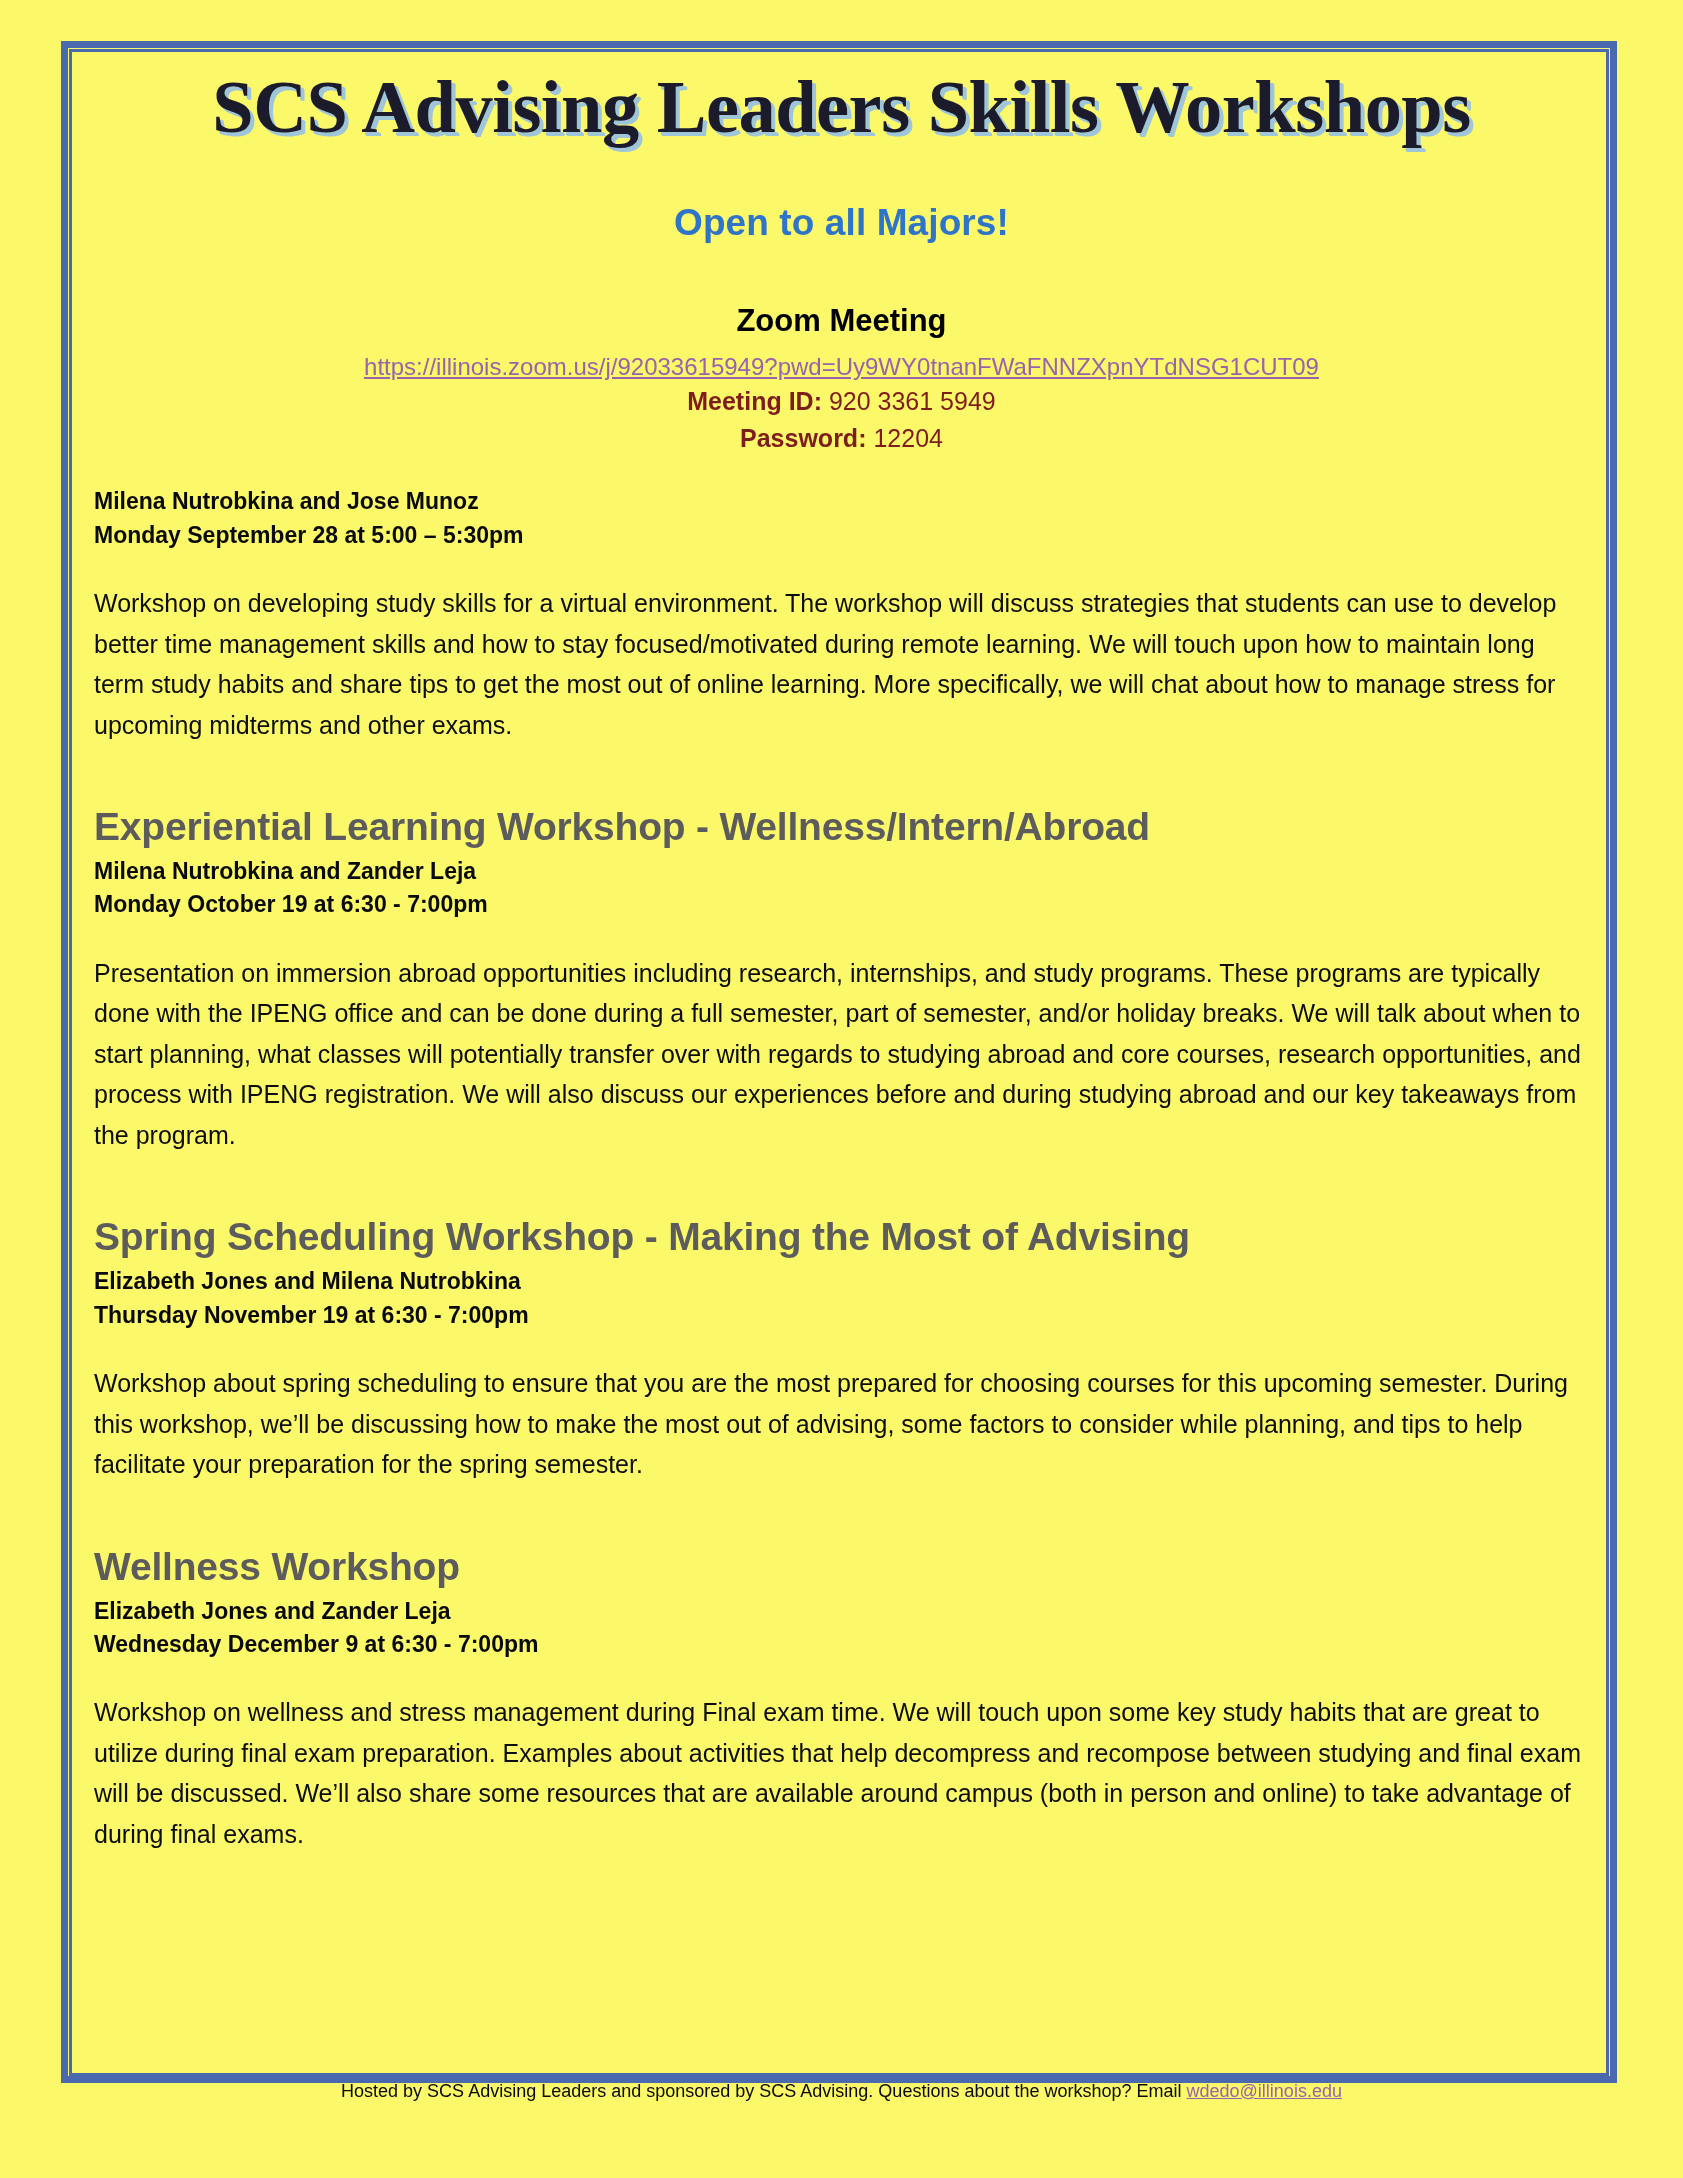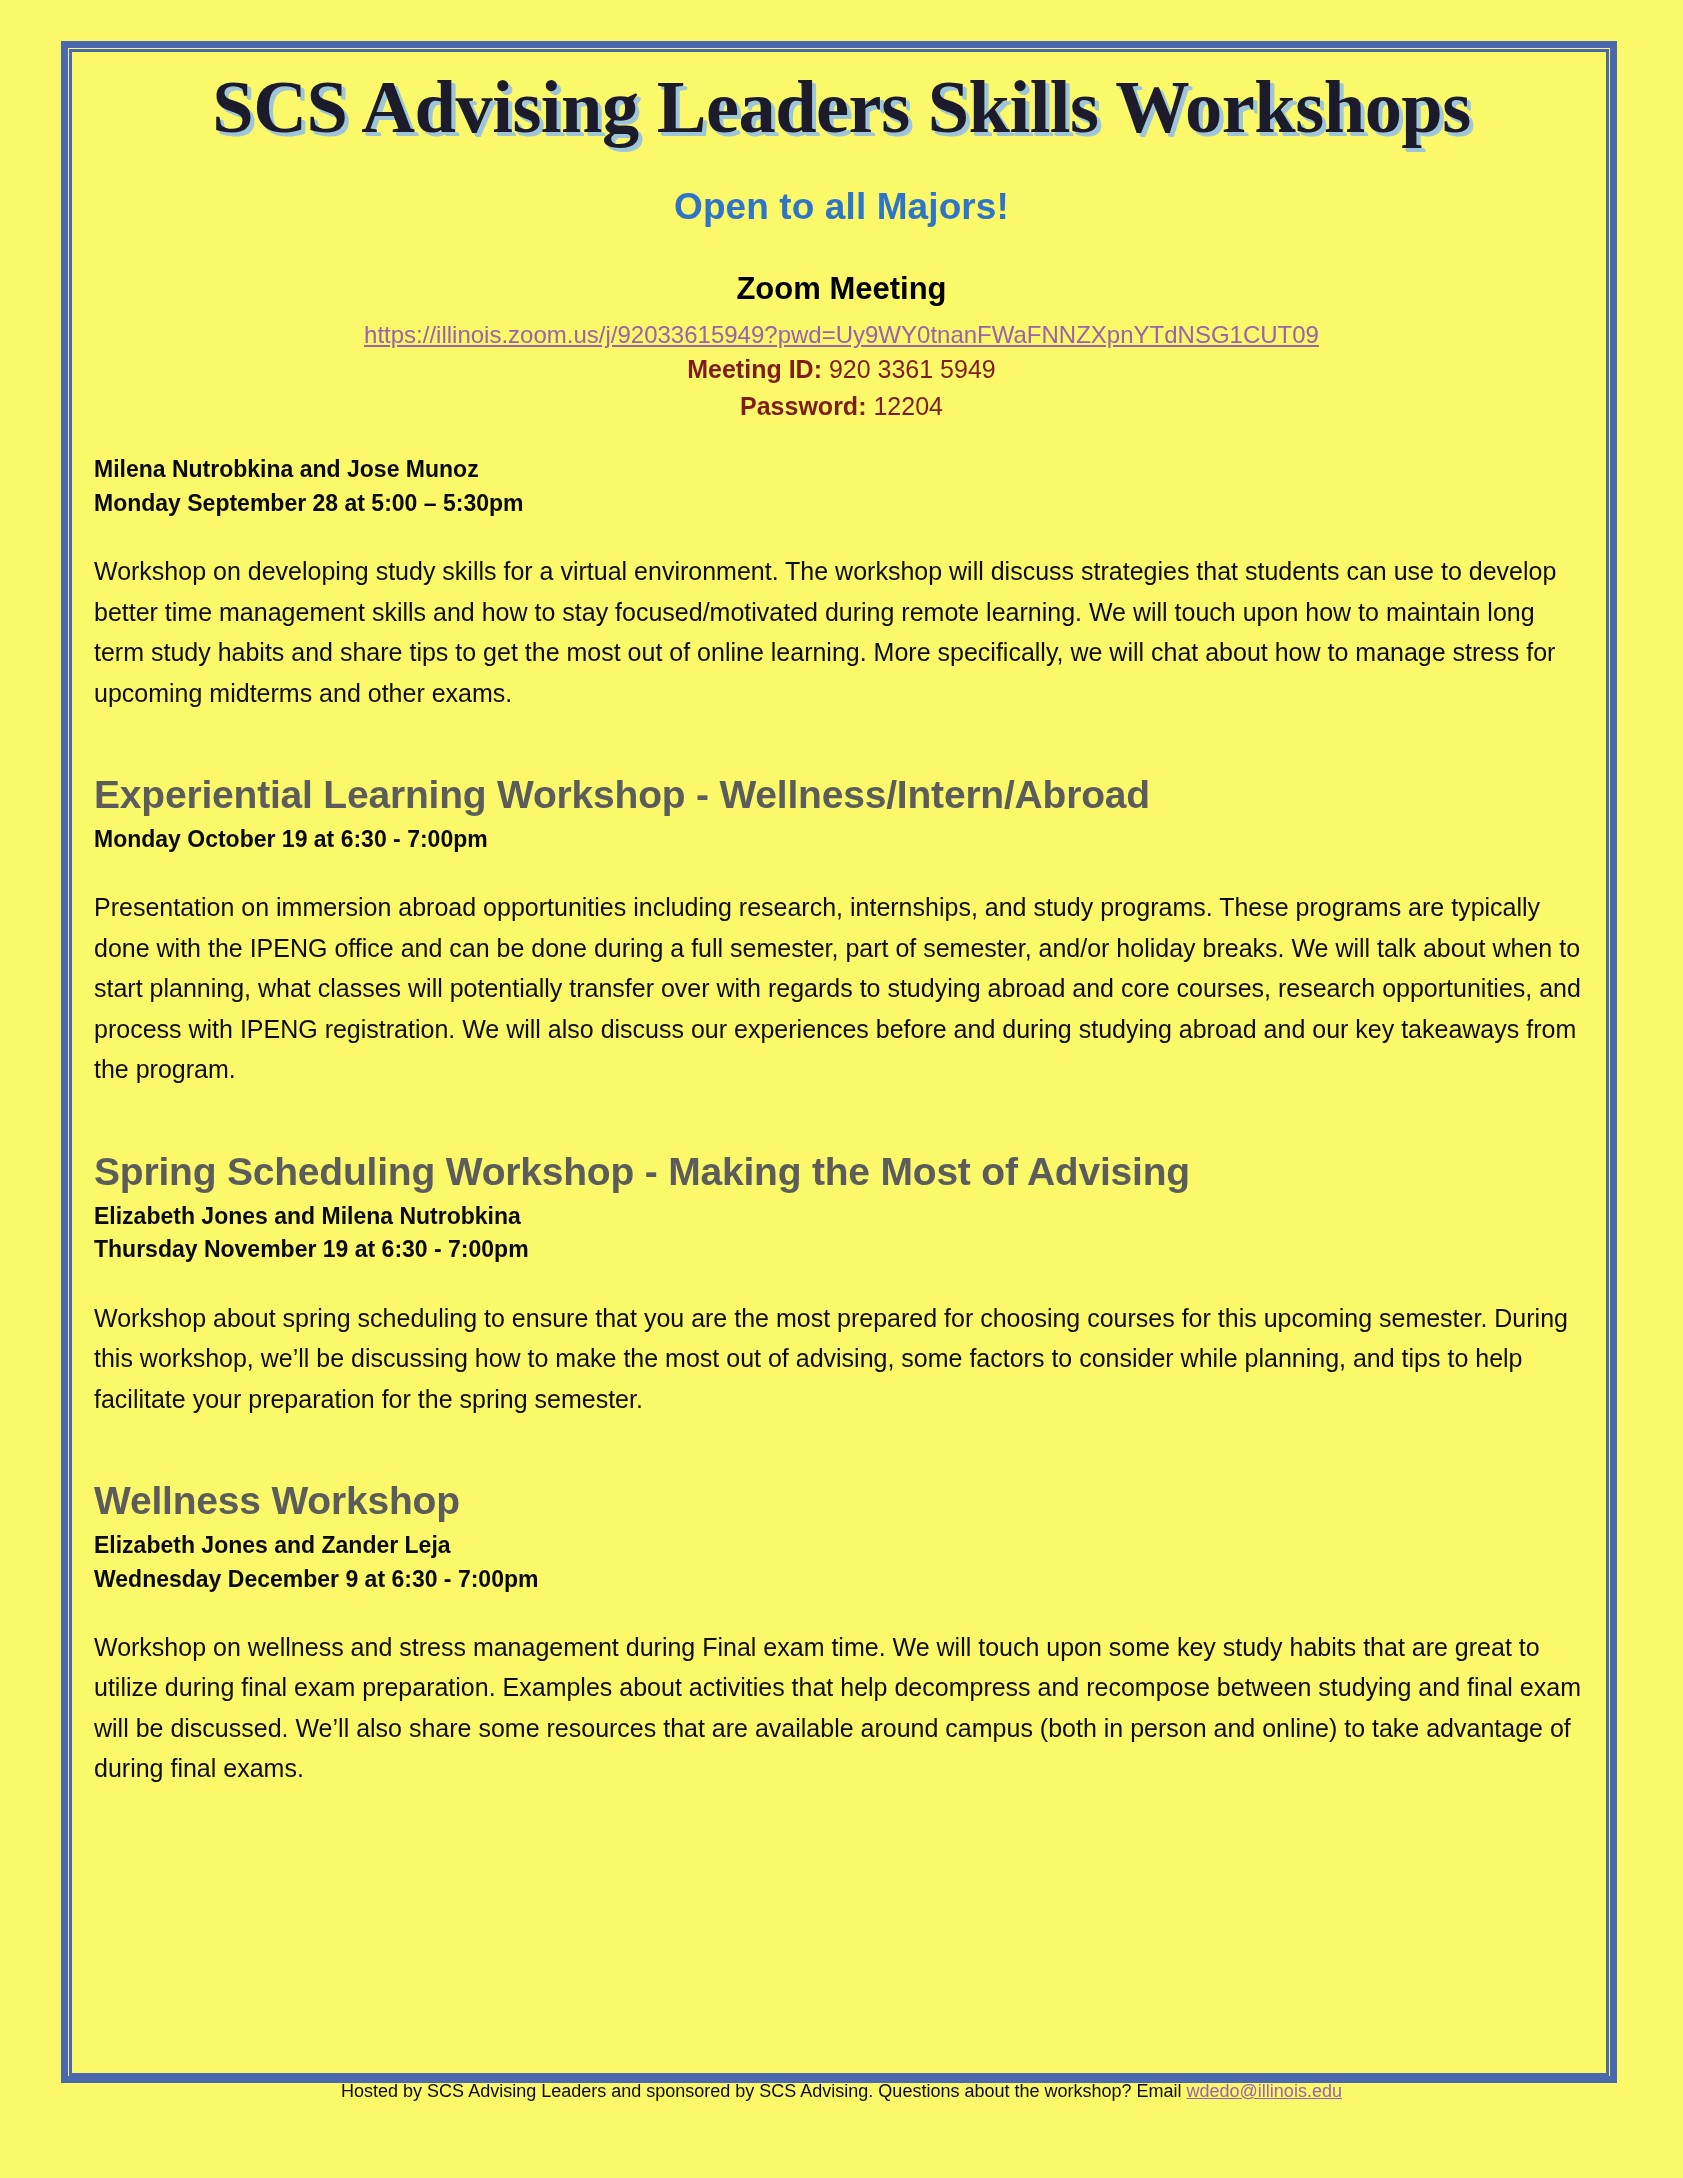--- a/index.html
+++ b/index.html
@@ -61,21 +61,21 @@
     margin: 0;
     padding-top: 12px;
     text-shadow:
        3px 3px 0 #9FC6D8,
        4px 4px 0 #9FC6D8;
     transform: scaleX(1.02);
   }
 
   
   .subtitle {
-    margin: 0;
+    margin: 16px;
     padding-top: 42px;
     text-align: center;
     font-size: 37px;
     font-weight: bold;
     color: #2E74C8;
     letter-spacing: 0.1px;
   }
 
   
   .zoom-block {
@@ -189,20 +189,21 @@
     <div class="workshops">
 
       <section class="workshop">
         <div class="ws-presenters">Milena Nutrobkina and Jose Munoz</div>
         <div class="ws-datetime">Monday September 28 at 5:00 – 5:30pm</div>
         <p class="ws-desc">Workshop on developing study skills for a virtual environment. The workshop will discuss strategies that students can use to develop better time management skills and how to stay focused/motivated during remote learning. We will touch upon how to maintain long term study habits and share tips to get the most out of online learning. More specifically, we will chat about how to manage stress for upcoming midterms and other exams.</p>
       </section>
 
       <section class="workshop">
         <h2 class="ws-title">Experiential Learning Workshop - Wellness/Intern/Abroad</h2>
+        <div class="ws-presenters">Milena Nutrobkina and Zander Leja</div>
         <div class="ws-datetime">Monday October 19 at 6:30 - 7:00pm</div>
         <p class="ws-desc">Presentation on immersion abroad opportunities including research, internships, and study programs. These programs are typically done with the IPENG office and can be done during a full semester, part of semester, and/or holiday breaks. We will talk about when to start planning, what classes will potentially transfer over with regards to studying abroad and core courses, research opportunities, and process with IPENG registration. We will also discuss our experiences before and during studying abroad and our key takeaways from the program.</p>
       </section>
 
       <section class="workshop">
         <h2 class="ws-title">Spring Scheduling Workshop - Making the Most of Advising</h2>
         <div class="ws-presenters">Elizabeth Jones and Milena Nutrobkina</div>
         <div class="ws-datetime">Thursday November 19 at 6:30 - 7:00pm</div>
         <p class="ws-desc">Workshop about spring scheduling to ensure that you are the most prepared for choosing courses for this upcoming semester. During this workshop, we’ll be discussing how to make the most out of advising, some factors to consider while planning, and tips to help facilitate your preparation for the spring semester.</p>
       </section>

